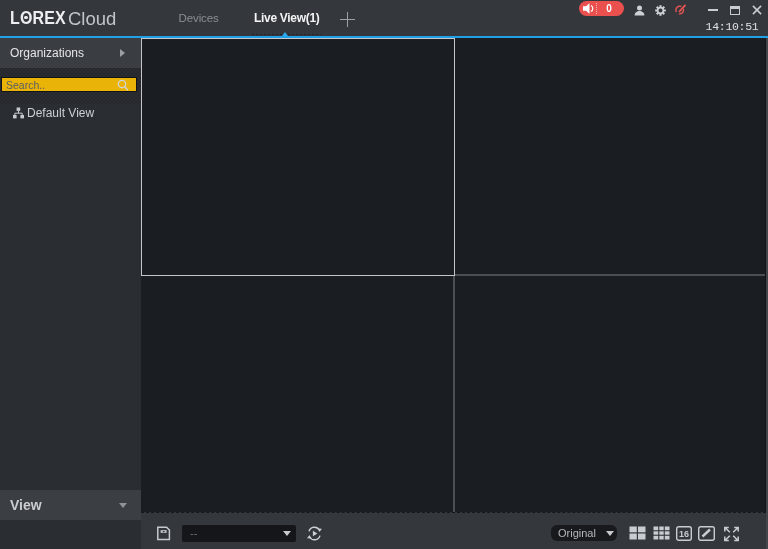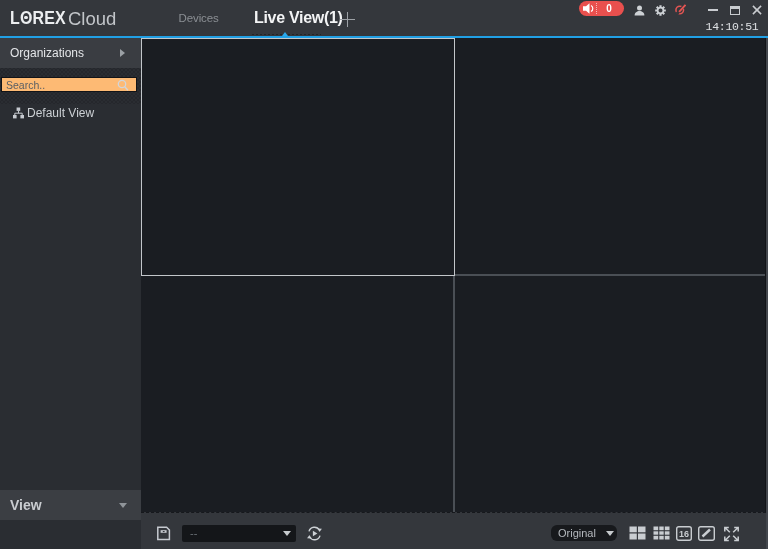--- a/index.html
+++ b/index.html
@@ -6,21 +6,21 @@
 html,body { width:768px; height:549px; overflow:hidden; background:#1a1d21; }
 body { font-family:"Liberation Sans", sans-serif; position:relative; }
 .abs { position:absolute; }
 .dots { background-image: radial-gradient(rgba(0,0,0,0.22) 0.6px, transparent 0.85px), radial-gradient(rgba(0,0,0,0.22) 0.6px, transparent 0.85px); background-size:4px 4px; background-position:0 0, 2px 2px; }
 
 
 #titlebar { left:0; top:0; width:768px; height:36px; background:#34373c; }
 #logo-lorex { left:10px; top:7px; color:#eceef0; font-size:19px; font-weight:bold; letter-spacing:0.2px; transform:scaleX(0.84); transform-origin:left top; white-space:nowrap; }
 #logo-cloud { left:68px; top:7.5px; color:#c2c5c9; font-size:18.5px; white-space:nowrap; }
 #logo-odot { left:24.3px; top:15.8px; width:3.4px; height:3.4px; border-radius:50%; background:#eceef0; }
-.tab { top:0; height:36px; line-height:36px; font-size:16px; white-space:nowrap; }
+.tab { top:0; height:36px; line-height:36px; font-size:12px; white-space:nowrap; }
 #tab-devices { left:178.5px; color:#8b8f94; font-size:11.5px; letter-spacing:-0.1px; }
 #tab-live { left:254px; color:#f3f4f5; font-weight:bold; letter-spacing:-0.3px; }
 #plus-h { left:340px; top:18.6px; width:15px; height:1.8px; background:#9da1a6; }
 #plus-v { left:346.6px; top:12px; width:1.8px; height:15px; background:#9da1a6; }
 
 
 #pill { left:579px; top:1px; width:45px; height:15px; border-radius:8px; background:#e9504e; }
 #pill .divider { position:absolute; left:17px; top:2px; height:11px; border-left:1px dotted rgba(255,255,255,0.6); }
 #pill .zero { position:absolute; left:20px; top:0; width:20px; height:15px; line-height:15px; text-align:center; color:#fff; font-size:10px; font-weight:bold; }
 
@@ -31,21 +31,21 @@
 
 
 #blueline { left:0; top:36px; width:768px; height:2px; background:#21a0e5; }
 #bluenotch { left:282px; top:32px; width:0; height:0; border-left:3px solid transparent; border-right:3px solid transparent; border-bottom:4px solid #2aa9ec; z-index:5; }
 
 
 #sidebar { left:0; top:38px; width:141px; height:511px; background:#2a2d32; }
 #org-header { left:0; top:0; width:141px; height:30px; background:#3a3d42;padding-left:12px; }
 #org-header .txt { position:absolute; left:10px; top:0; height:30px; line-height:30px; font-size:12px; color:#e3e5e8; }
 #org-header .arr { position:absolute; left:120px; top:11px; width:0; height:0; border-top:4px solid transparent; border-bottom:4px solid transparent; border-left:5px solid #9ba0a5; }
-#search { left:1px; top:39px; width:136px; height:15px; background:#fdba74; border:1px solid #121418; }
+#search { left:1px; top:39px; width:136px; height:15px; background:#eab308; border:1px solid #121418; }
 #search .ph { position:absolute; left:4px; top:0; height:13px; line-height:14px; font-size:10.5px; color:#595e64; }
 #dg-row { left:0; top:64px; width:141px; height:22px; }
 #dg-row .txt { position:absolute; left:27px; top:0; height:22px; line-height:22px; font-size:12px; color:#ccd0d4; }
 #view-sec { left:0; top:452px; width:141px; height:30px; background:#3b3e43; }
 #ptz-sec { left:0; top:482px; width:141px; height:29px; background:#3b3e43; border-top:1px dotted #171a1e; }
 .side-label { position:absolute; left:10px; top:0; height:30px; line-height:30px; font-size:14px; color:#c9ccd0;font-weight:bold; }
 .side-caret { position:absolute; left:119px; top:13px; width:0; height:0; border-left:4px solid transparent; border-right:4px solid transparent; border-top:5px solid #8f9499; }
 
 
 #grid { left:141px; top:38px; width:624px; height:474px; background:#1a1d22; }

